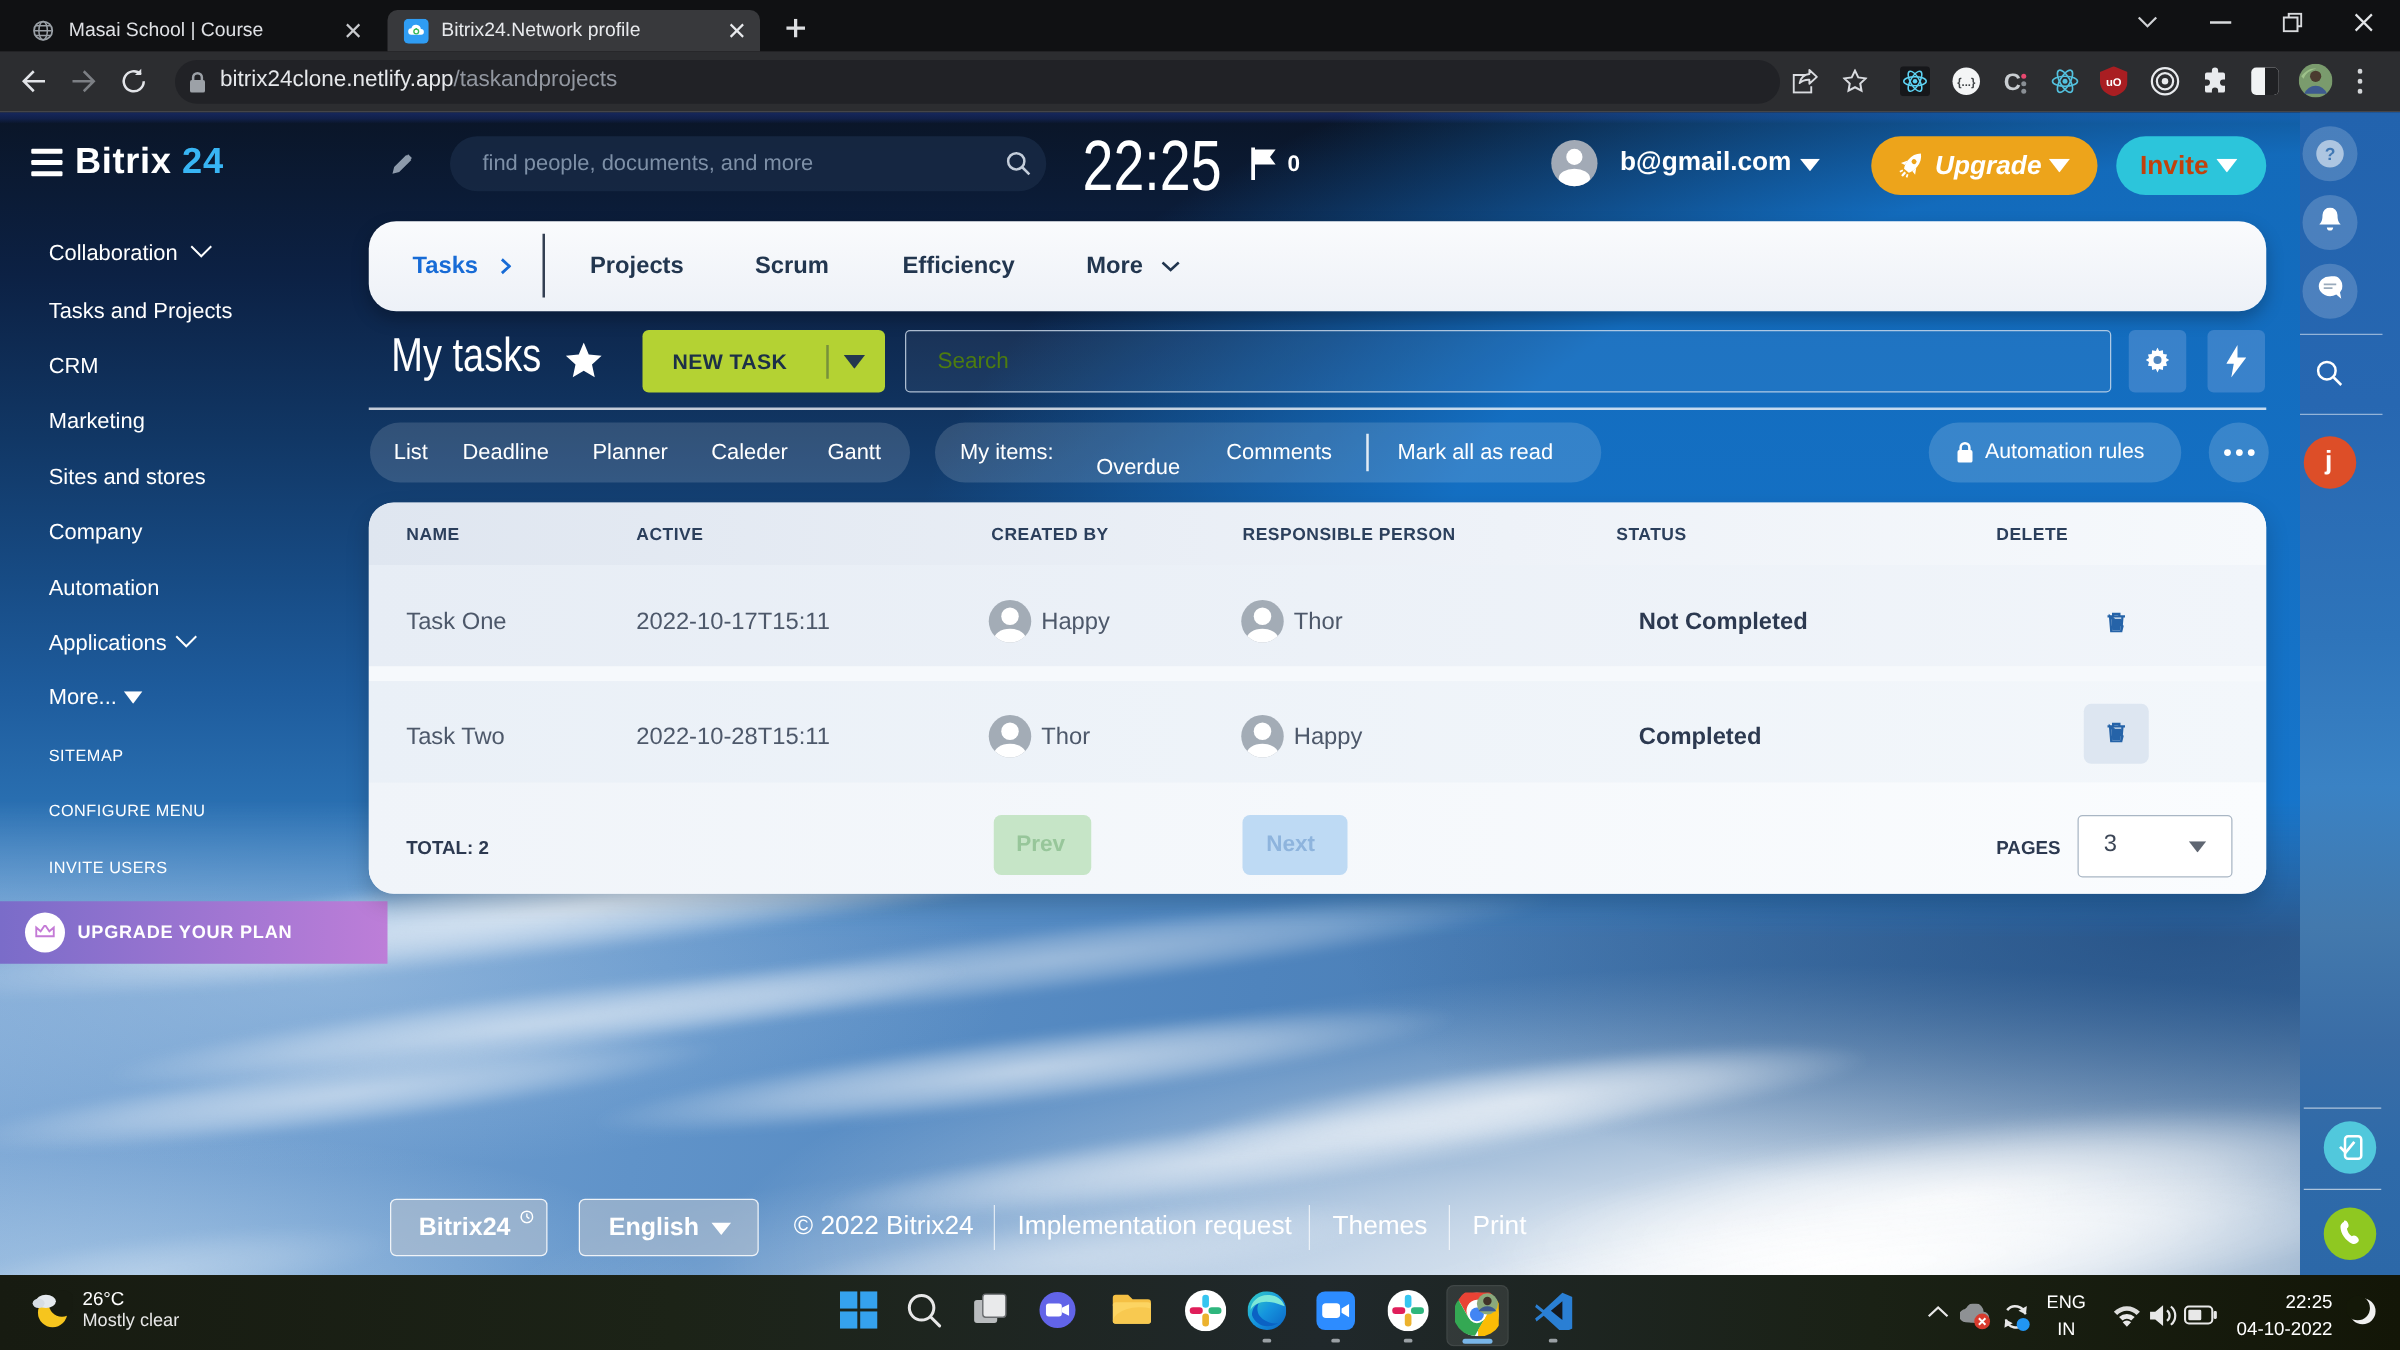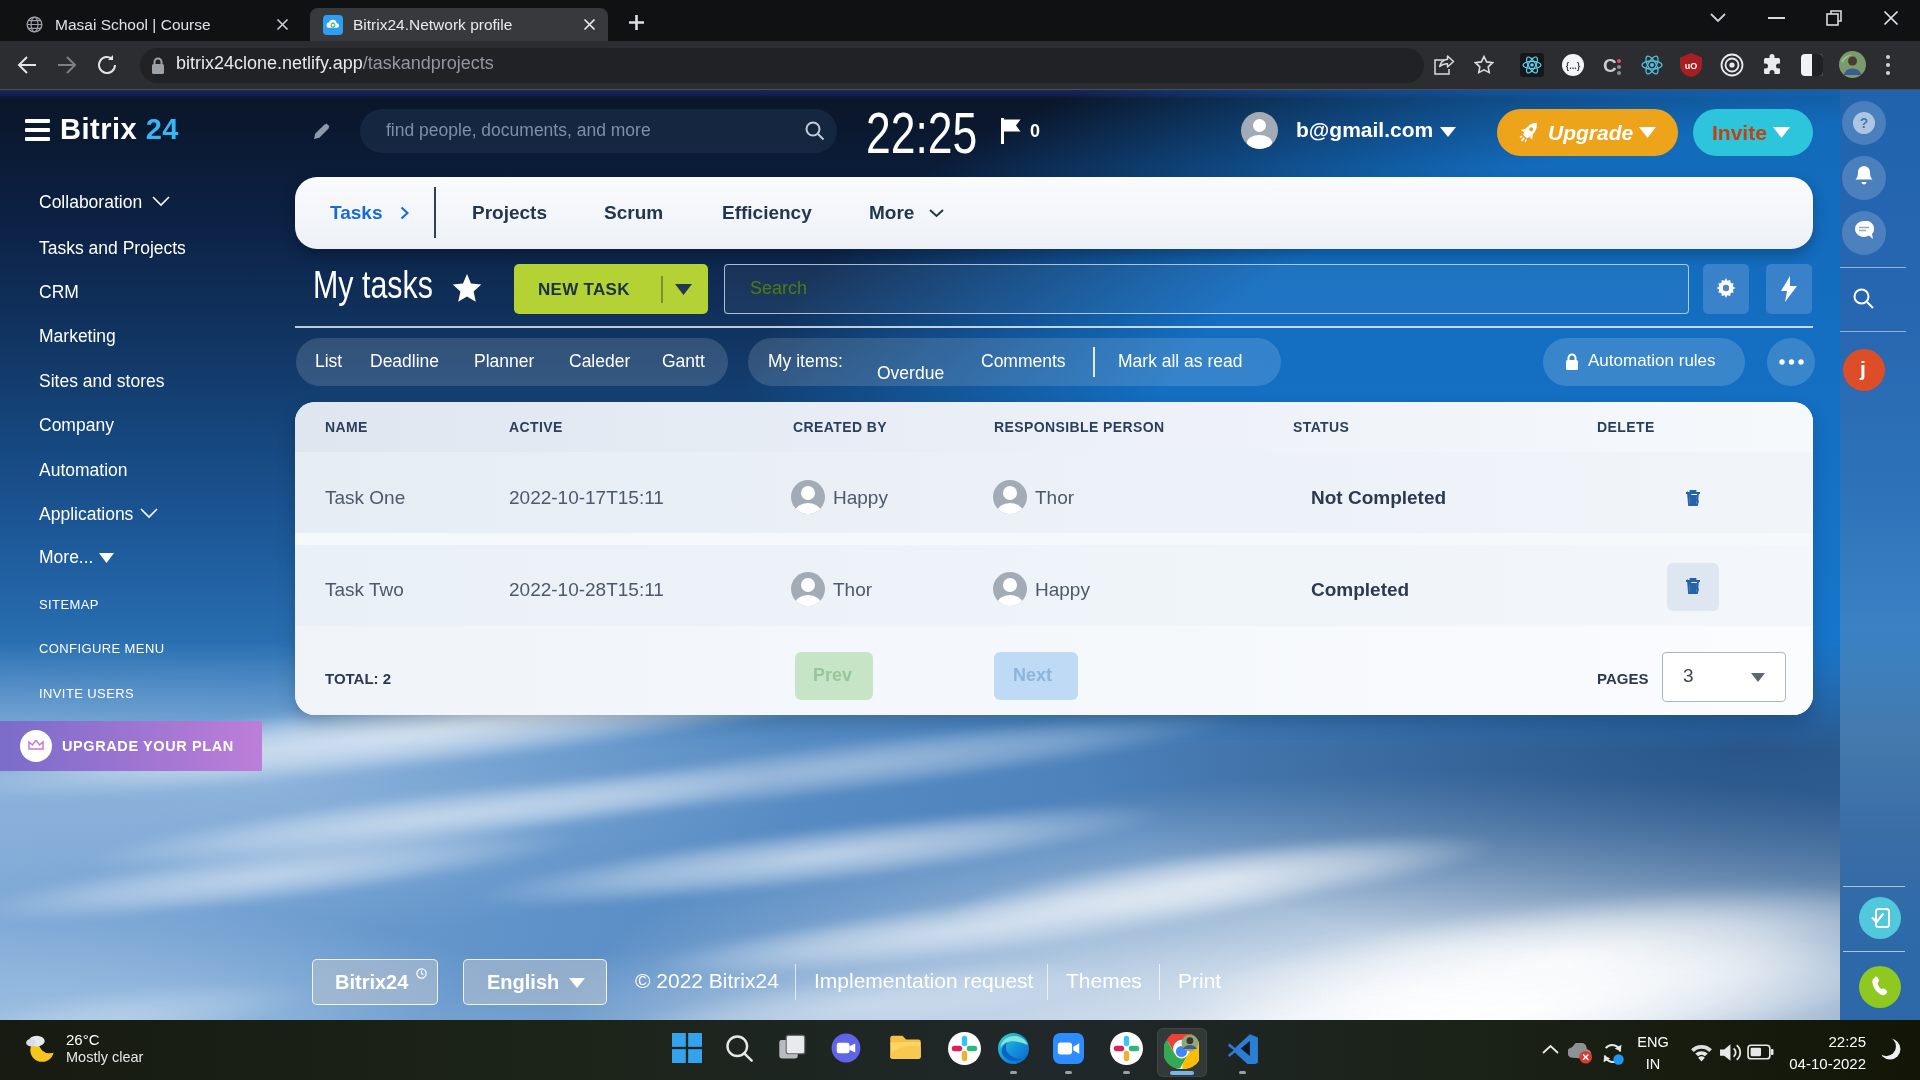--- a/index.html
+++ b/index.html
@@ -237,21 +237,21 @@
     <path d="M1 1l8 8 8-8" fill="none" stroke="#fff" stroke-width="1.6"></path>
   </svg>
 <div class="abs side" style="top:547px">More...</div>
 <svg class="abs" style="left:99px;top:553px" width="15" height="10" viewBox="0 0 15 10">
     <path d="M0 0h15L7.5 10z" fill="#fff"></path>
   </svg>
 <div class="abs side2" style="top:597px">SITEMAP</div>
 <div class="abs side2" style="top:641px">CONFIGURE MENU</div>
 <div class="abs side2" style="top:686px">INVITE USERS</div>
 
-<div class="abs" style="left:0;top:721px;width:262px;height:50px;background:linear-gradient(90deg,#7a6cc9,#a978d4 70%,#bd7ed8 100%);">
+<div class="abs" style="left:0;top:721px;width:310px;height:50px;background:linear-gradient(90deg,#7a6cc9,#a978d4 70%,#bd7ed8 100%);">
   <div class="abs" style="left:20px;top:9px;width:32px;height:32px;border-radius:50%;background:#fff;"></div>
   <svg class="abs" style="left:28px;top:19px" width="16" height="12" viewBox="0 0 16 12">
     <path d="M1 2l3.5 3L8 0l3.5 5L15 2v7H1z" fill="none" stroke="#c47ad6" stroke-width="1.5"></path>
   </svg>
   <div class="abs" style="left:62px;top:17px;font-size:14.5px;font-weight:bold;color:#fff;letter-spacing:.6px;">UPGRADE YOUR PLAN</div>
 </div>
 
 <div class="abs" style="left:25px;top:119px;width:25px;height:4px;background:#fff;border-radius:1px"></div>
 <div class="abs" style="left:25px;top:128px;width:25px;height:4px;background:#fff;border-radius:1px"></div>
 <div class="abs" style="left:25px;top:137px;width:25px;height:4px;background:#fff;border-radius:1px"></div>

